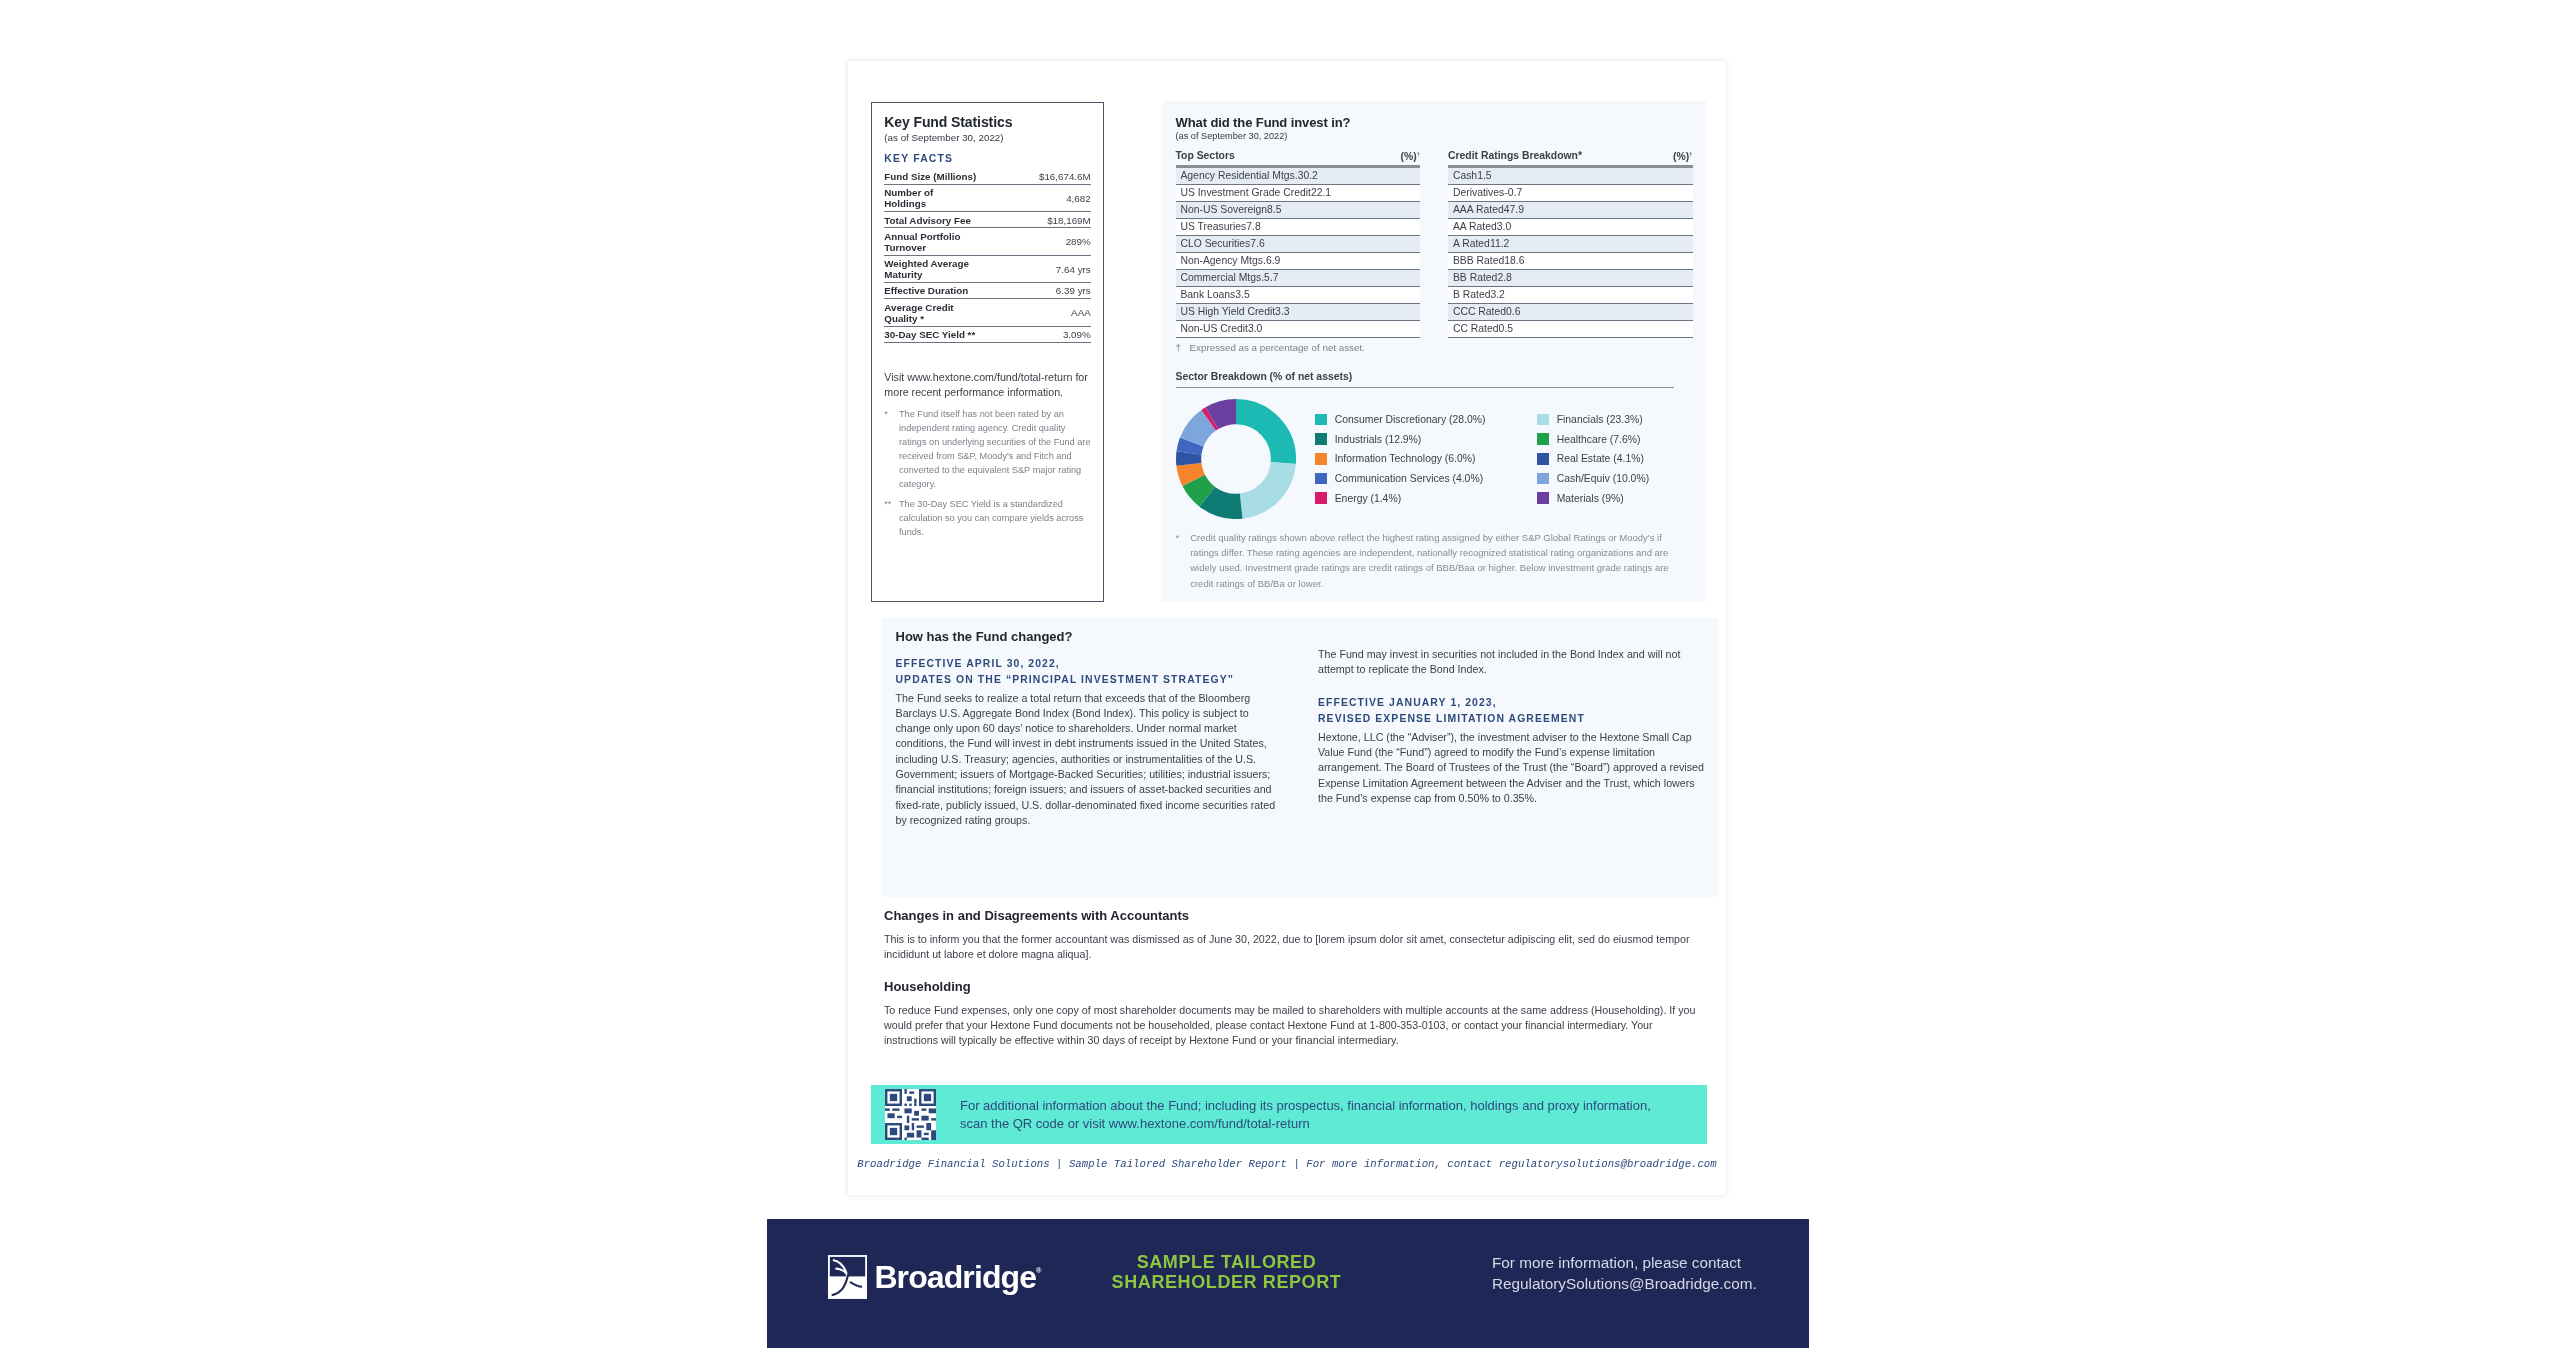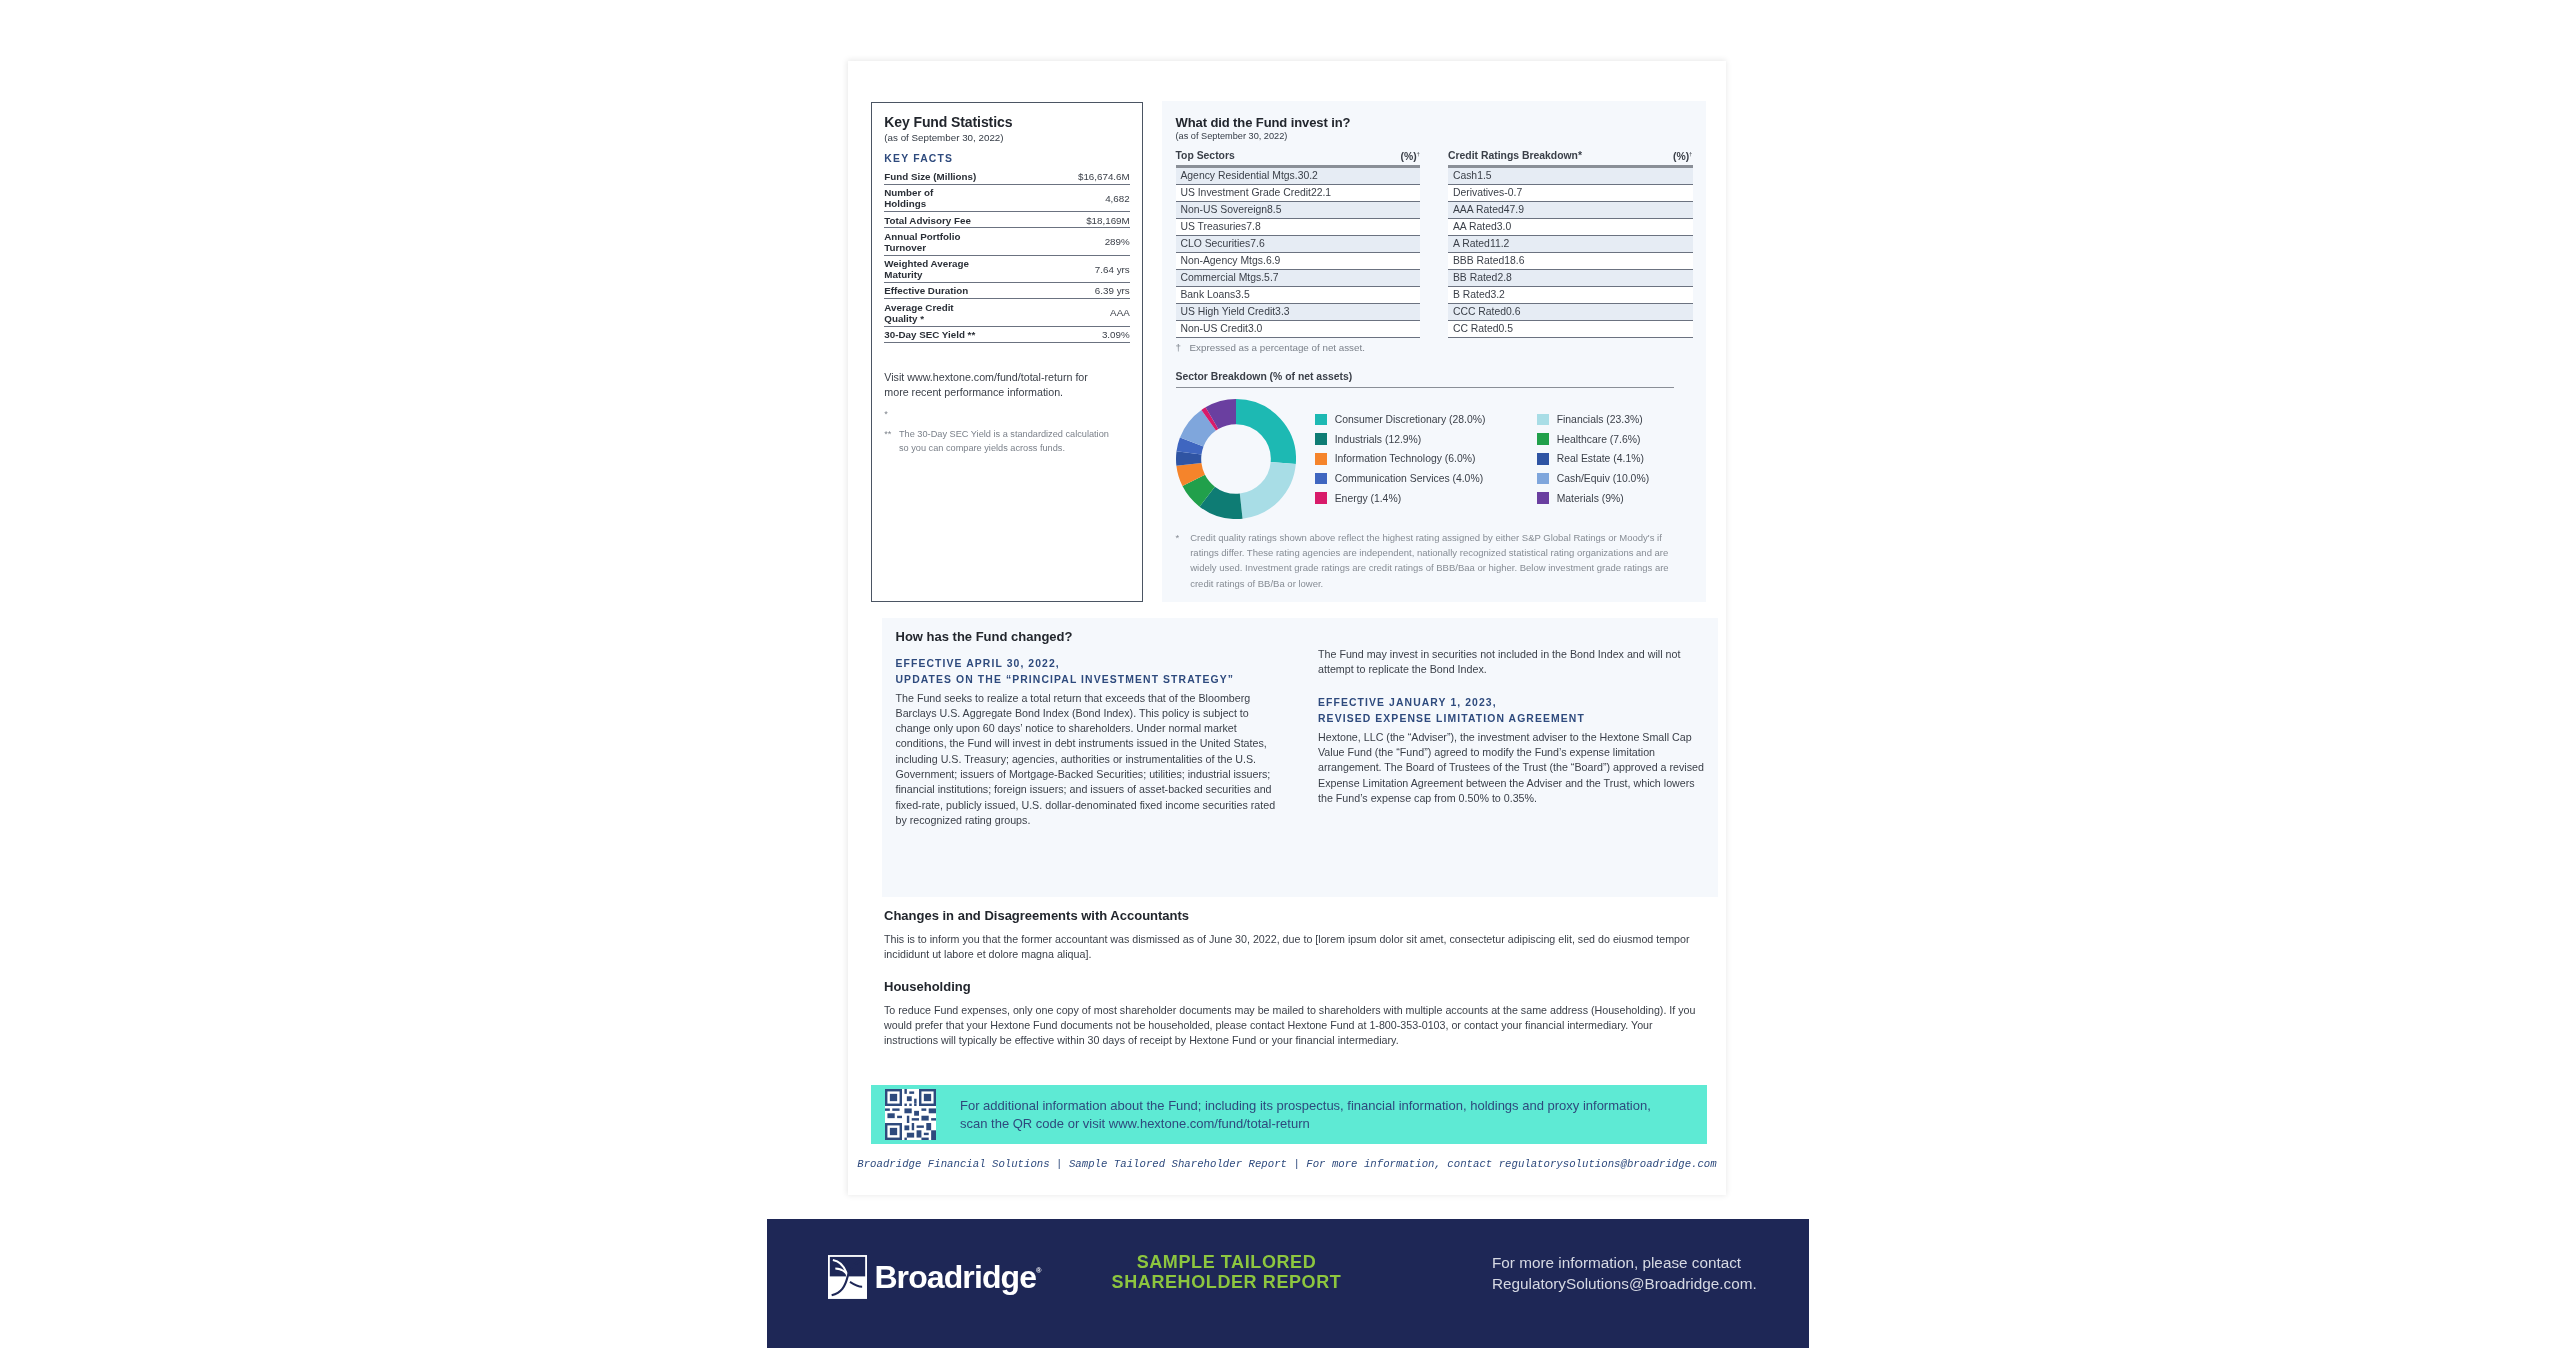--- a/index.html
+++ b/index.html
@@ -7,21 +7,21 @@
   body { position: relative; font-family: "Liberation Sans", sans-serif; color: #333a44; }
 
   .page {
     position: absolute; left: 848px; top: 61px; width: 878px; height: 1134px;
     background: #ffffff;
     box-shadow: 0 0 6.1px 1.2px rgba(0,0,0,0.10);
   }
 
   
   .keybox {
-    position: absolute; left: 23px; top: 41px; width: 272px; height: 500px;
+    position: absolute; left: 23px; top: 41px; width: 233px; height: 500px;
     border: 1.2px solid #4b5563; background: #ffffff;
     padding: 11px 12.3px 0 12.3px;
   }
   .h-title { font-weight: bold; font-size: 14px; color: #22262d; letter-spacing: -0.1px; }
   .h-sub { font-size: 9.8px; color: #333a44; margin-top: 1.8px; }
   .kf-label { color: #2e4a7d; font-weight: bold; font-size: 10.4px; letter-spacing: 1.2px; margin-top: 9.8px; }
   .kf-table { width: 100%; border-collapse: collapse; margin-top: 4.9px; }
   .kf-table td { font-size: 9.8px; padding: 2.5px 0 1.8px 0; border-bottom: 1.2px solid #6b7280; vertical-align: middle; line-height: 11px; }
   .kf-table td.k { font-weight: bold; color: #2a2f37; }
   .kf-table td.v { text-align: right; color: #3a3f48; }
@@ -130,20 +130,21 @@
           </tr>
         <tr>
             <td class="k">30-Day SEC Yield **</td>
             <td class="v">3.09%</td>
           </tr>
       </tbody>
     </table>
     <div class="visit">Visit www.hextone.com/fund/total-return for more recent performance information.</div>
     <div class="fn">
       <span class="mk">*</span>
+      <span class="tx">The Fund itself has not been rated by an independent rating agency. Credit quality ratings on underlying securities of the Fund are received from S&amp;P, Moody's and Fitch and converted to the equivalent S&amp;P major rating category.</span>
     </div>
     <div class="fn">
       <span class="mk">**</span>
       <span class="tx">The 30-Day SEC Yield is a standardized calculation so you can compare yields across funds.</span>
     </div>
   </div>
 
   <div class="rpanel">
     <div class="h-title" style="font-size:13px">What did the Fund invest in?</div>
     <div class="h-sub" style="font-size:9.2px">(as of September 30, 2022)</div>

